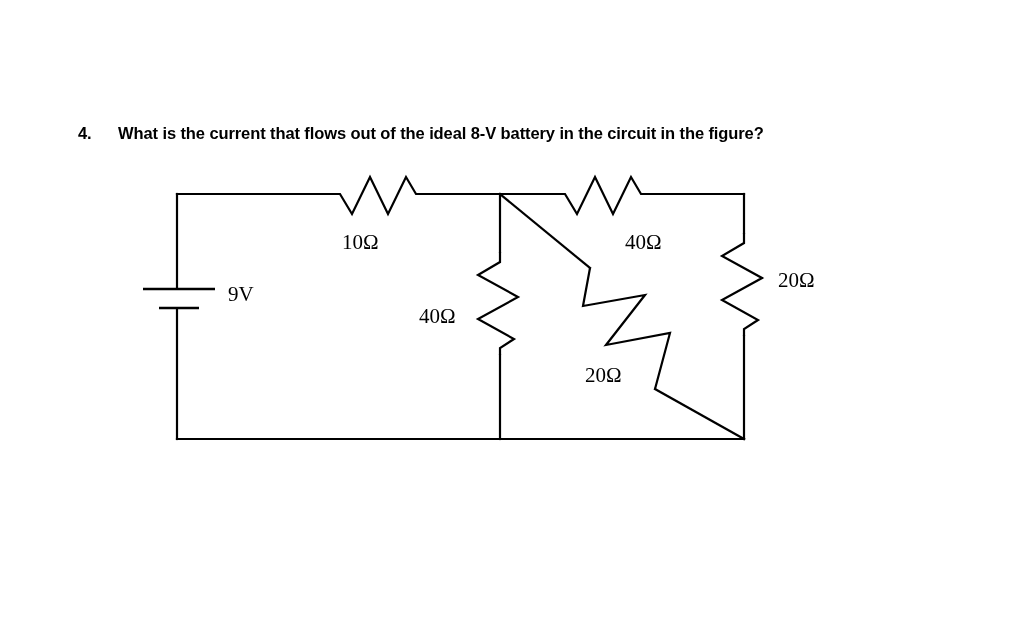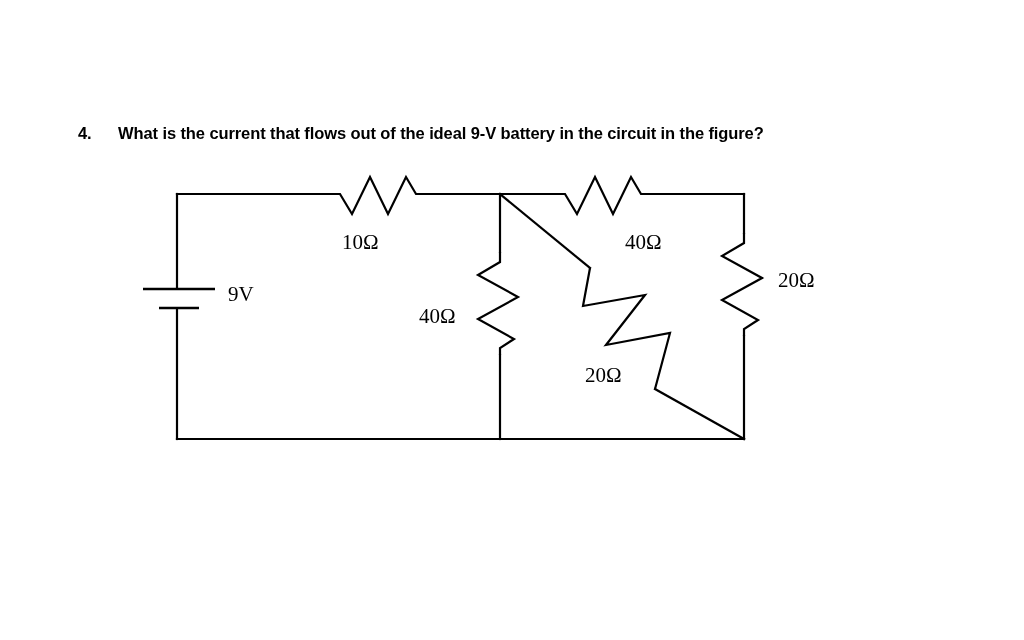--- a/index.html
+++ b/index.html
@@ -77,21 +77,21 @@
     fill: #000000;
   }
 </style>
 </head>
 <body>
 
 <div id="page">
 
   <div class="question-block">
     <span class="question-number">4.</span>
-    <span class="question-text">What is the current that flows out of the ideal 9-V battery in the circuit in the figure?</span>
+    <span class="question-text">What is the current that flows out of the ideal 8-V battery in the circuit in the figure?</span>
   </div>
 
   <div id="circuit-figure">
     <svg id="circuit-svg" width="1024" height="640" viewBox="0 0 1024 640" xmlns="http://www.w3.org/2000/svg">
 
       <path class="wire" d="M 177 194 L 177 287"></path>
 
       <line class="batt-plate" x1="143" y1="289" x2="215" y2="289"></line>
       <line class="batt-plate" x1="159" y1="308" x2="199" y2="308"></line>
 

